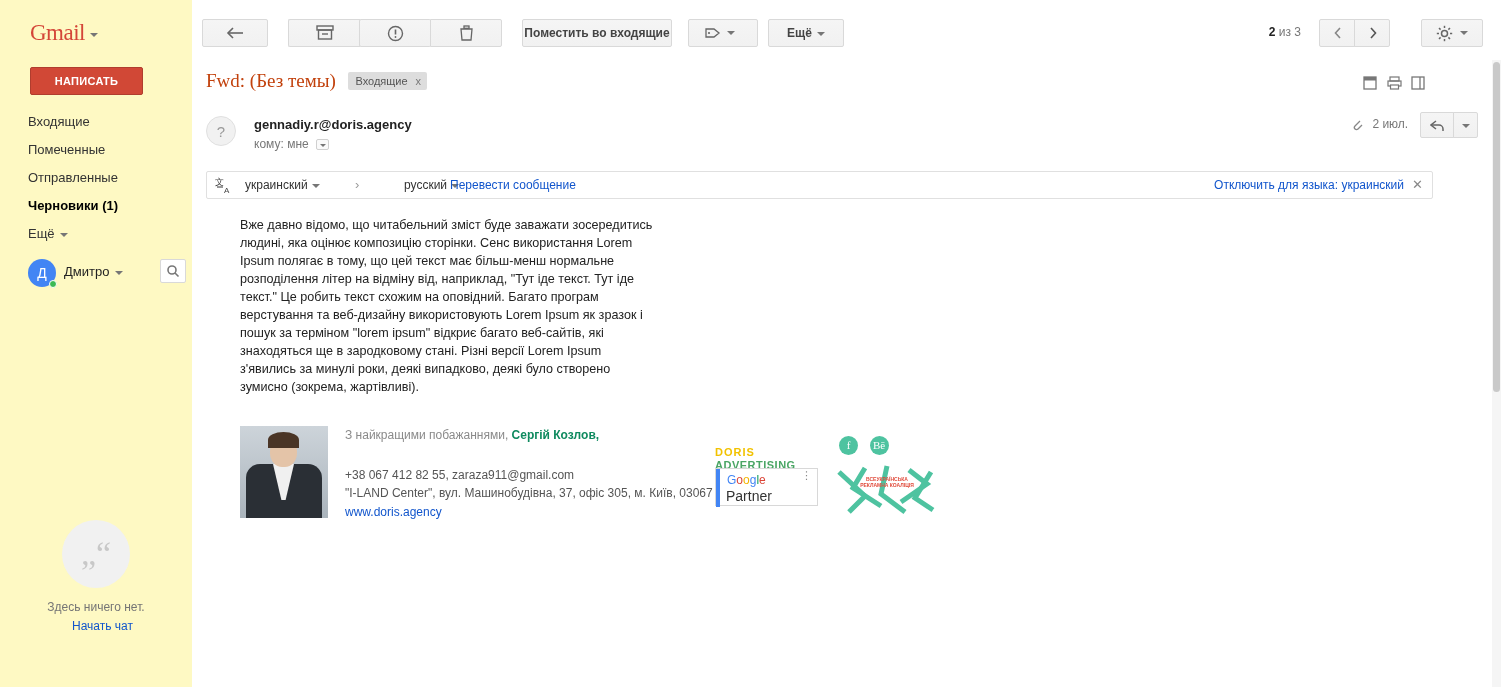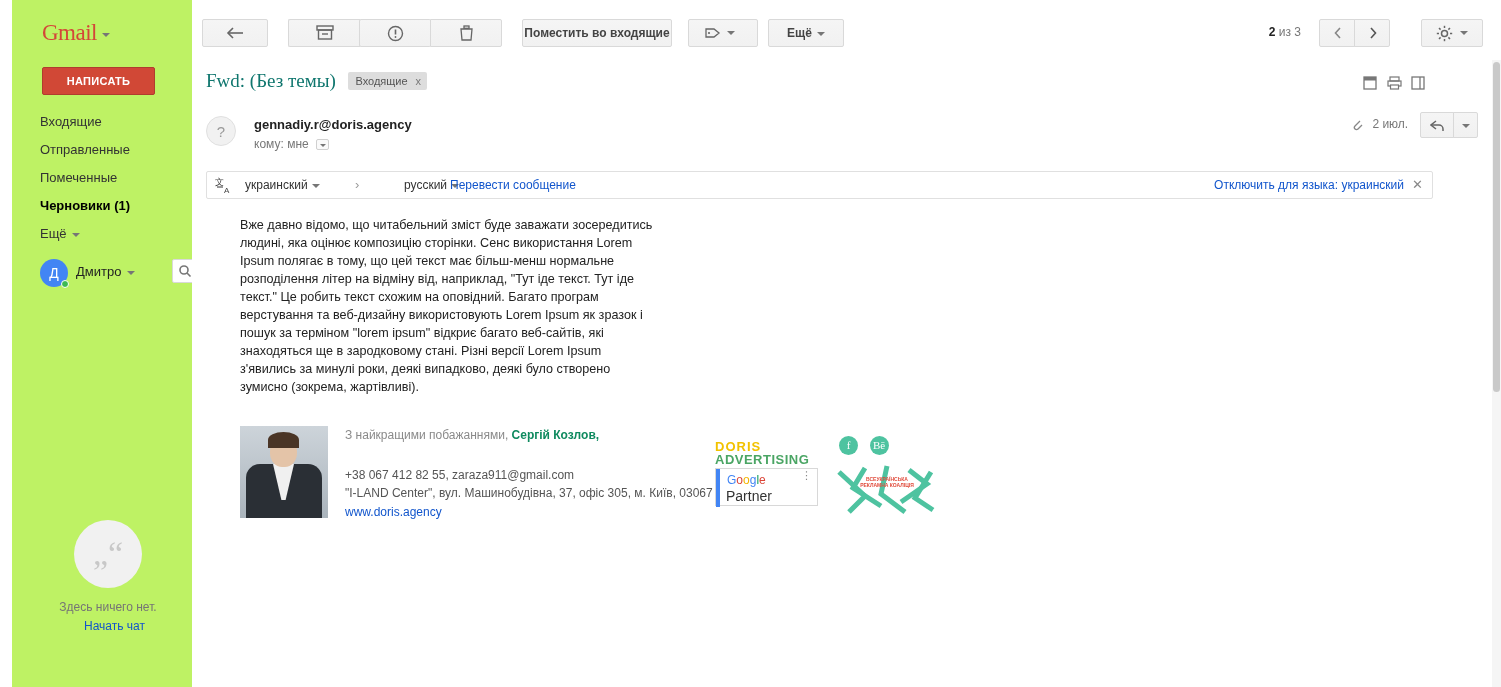--- a/index.html
+++ b/index.html
@@ -9,22 +9,22 @@
     background: #fff;
     font-family: "Liberation Sans", sans-serif;
     font-size: 13px;
     color: #222;
     overflow: hidden;
   }
   #app { position: relative; width: 1501px; height: 687px; }
 
   
   .sidebar {
-    position: absolute; left: 12px; top: 0; width: 192px; height: 687px;
-    background: #bef264;
+    position: absolute; left: 0; top: 0; width: 192px; height: 687px;
+    background: #fef9c3;
   }
   .gmail-logo {
     position: absolute; left: 30px; top: 20px;
     font-size: 23px; color: #d44638;
     font-family: "Liberation Serif", serif;
     letter-spacing: -0.5px;
   }
   .gmail-caret {
     display: inline-block; margin-left: 5px;
     border-left: 4px solid transparent; border-right: 4px solid transparent;
@@ -141,21 +141,21 @@
     cursor: pointer;
   }
 
   
   .pane {
     position: absolute; left: 192px; top: 66px; right: 8px; bottom: 0;
     background: #fff;
   }
   .subject-row { position: absolute; left: 14px; top: 4px; }
   .subject {
-    font-size: 19px; color: #0f766e; font-family: "Liberation Serif", serif;
+    font-size: 19px; color: #c2410c; font-family: "Liberation Serif", serif;
     display: inline-block; vertical-align: middle;
   }
   .label-chip {
     display: inline-block; vertical-align: middle; margin-left: 9px;
     background: #ddd; color: #555; font-size: 11px;
     padding: 3px 6px 3px 7px; border-radius: 2px;
   }
   .label-chip .x { margin-left: 8px; color: #777; cursor: pointer; }
   .pane-icons { position: absolute; right: 60px; top: 10px; width: 70px; height: 20px; }
   .pane-icon { position: absolute; top: 0; cursor: pointer; }
@@ -249,21 +249,21 @@
   }
   .sig-text { position: absolute; left: 105px; top: 2px; width: 620px; font-size: 12px; }
   .sig-line1 { color: #8a8a8a; }
   .sig-line1 b { color: #0f8a5f; }
   .sig-line2 { color: #222; margin-top: 2px; }
   .sig-line3 { color: #555; margin-top: 26px; }
   .sig-line4 { color: #555; margin-top: 4px; }
   .sig-link { color: #1155cc; margin-top: 5px; cursor: pointer; }
 
   .sig-brands { position: absolute; left: 475px; top: 0; width: 250px; height: 100px; }
-  .doris-logo { position: absolute; left: 0; top: 14px; font-size: 13px; font-weight: bold; line-height: 13px; }
+  .doris-logo { position: absolute; left: 0; top: 20px; font-size: 11px; font-weight: bold; line-height: 13px; }
   .doris-logo .d1 { color: #f2c200; letter-spacing: 1px; }
   .doris-logo .d2 { color: #4aa564; letter-spacing: 0.5px; }
   .social { position: absolute; left: 124px; top: 10px; }
   .soc {
     display: inline-block; width: 19px; height: 19px; border-radius: 50%;
     background: #4ec3a0; color: #fff; font-size: 11px; text-align: center;
     line-height: 19px; margin-right: 8px; cursor: pointer;
     font-family: "Liberation Serif", serif;
   }
   .gpartner {
@@ -300,22 +300,22 @@
 <div id="app">
 
   <div class="sidebar">
     <div class="gmail-logo">
       <span>Gmail</span><span class="gmail-caret"></span>
     </div>
     <div class="compose-btn">НАПИСАТЬ</div>
 
     <div class="nav-list">
       <div class="nav-item"><span>Входящие</span></div>
+      <div class="nav-item"><span>Помеченные</span></div>
       <div class="nav-item"><span>Отправленные</span></div>
-      <div class="nav-item"><span>Помеченные</span></div>
       <div class="nav-item bold"><span>Черновики (1)</span></div>
       <div class="nav-item"><span>Ещё</span><span class="caret"></span></div>
     </div>
 
     <div class="chat-row">
       <div class="chat-avatar">Д</div>
       <div class="chat-online"></div>
       <div class="chat-name"><span>Дмитро</span><span class="caret"></span></div>
       <div class="chat-search">
         <svg width="14" height="14" viewBox="0 0 14 14">

